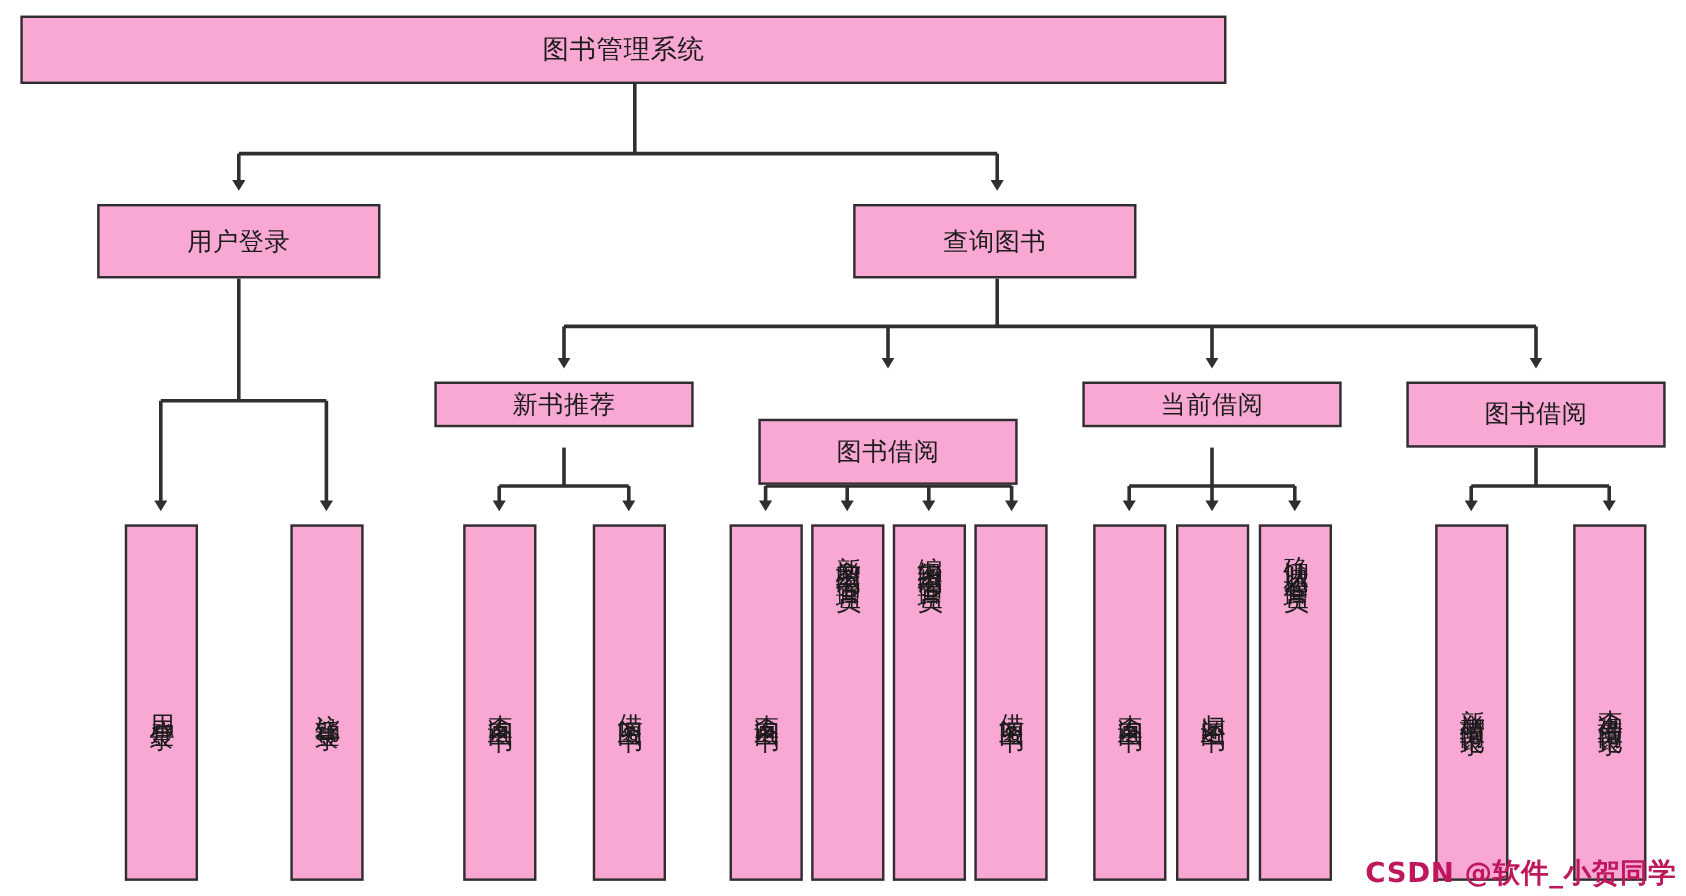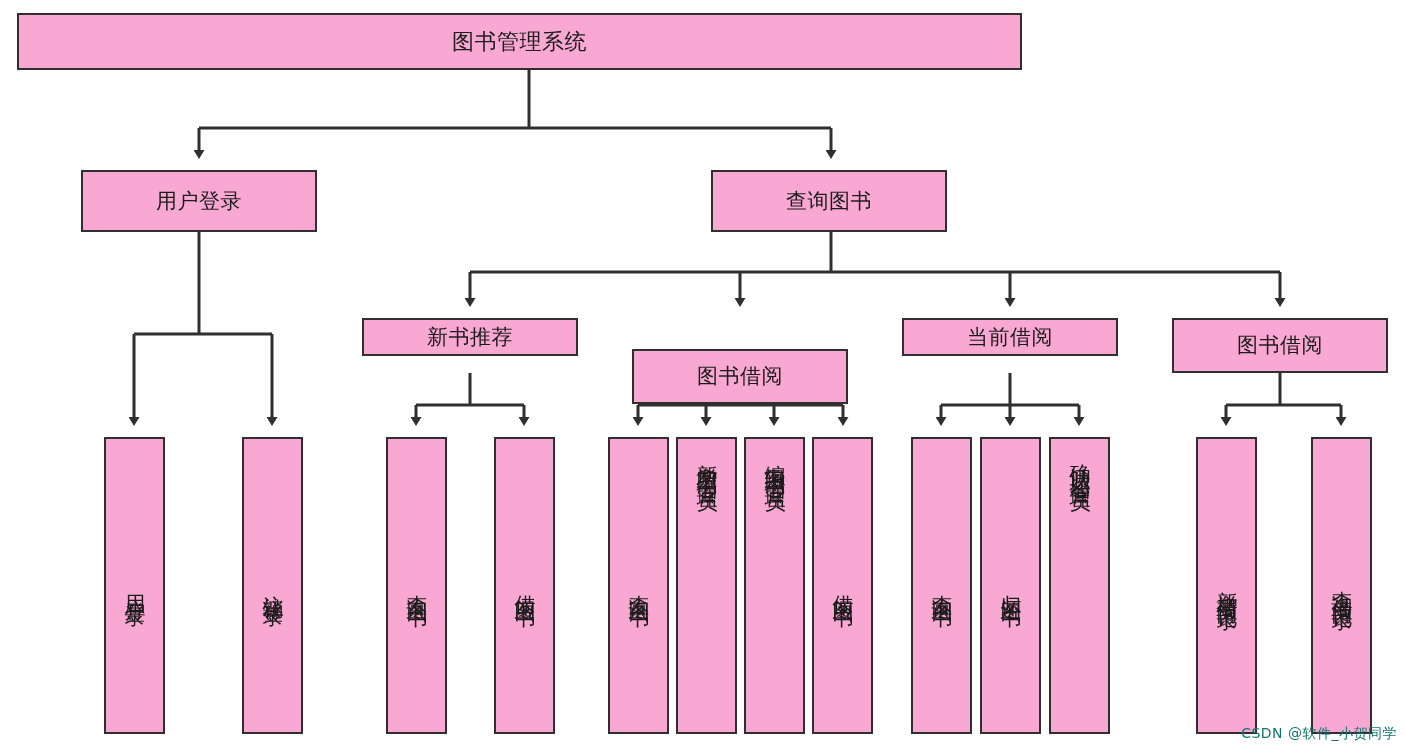--- a/index.html
+++ b/index.html
@@ -69,24 +69,25 @@
     left: 0;
     top: 0;
     width: 1405px;
     height: 747px;
     pointer-events: none;
   }
   .watermark {
     position: absolute;
     right: 8px;
     bottom: 4px;
-    font-size: 14px;
-    color: #0f766e;
+    font-size: 23px;
+    color: #be185d;
     white-space: nowrap;
     letter-spacing: 0.5px;
+    font-weight: bold;
   }
 </style>
 </head>
 <body>
 
 <div id="diagram-root">
 
   <svg class="connectors" viewBox="0 0 1405 747">
     <defs>
       <marker id="arrow" markerWidth="10" markerHeight="11" refX="2" refY="5.5" orient="auto" markerUnits="userSpaceOnUse">

